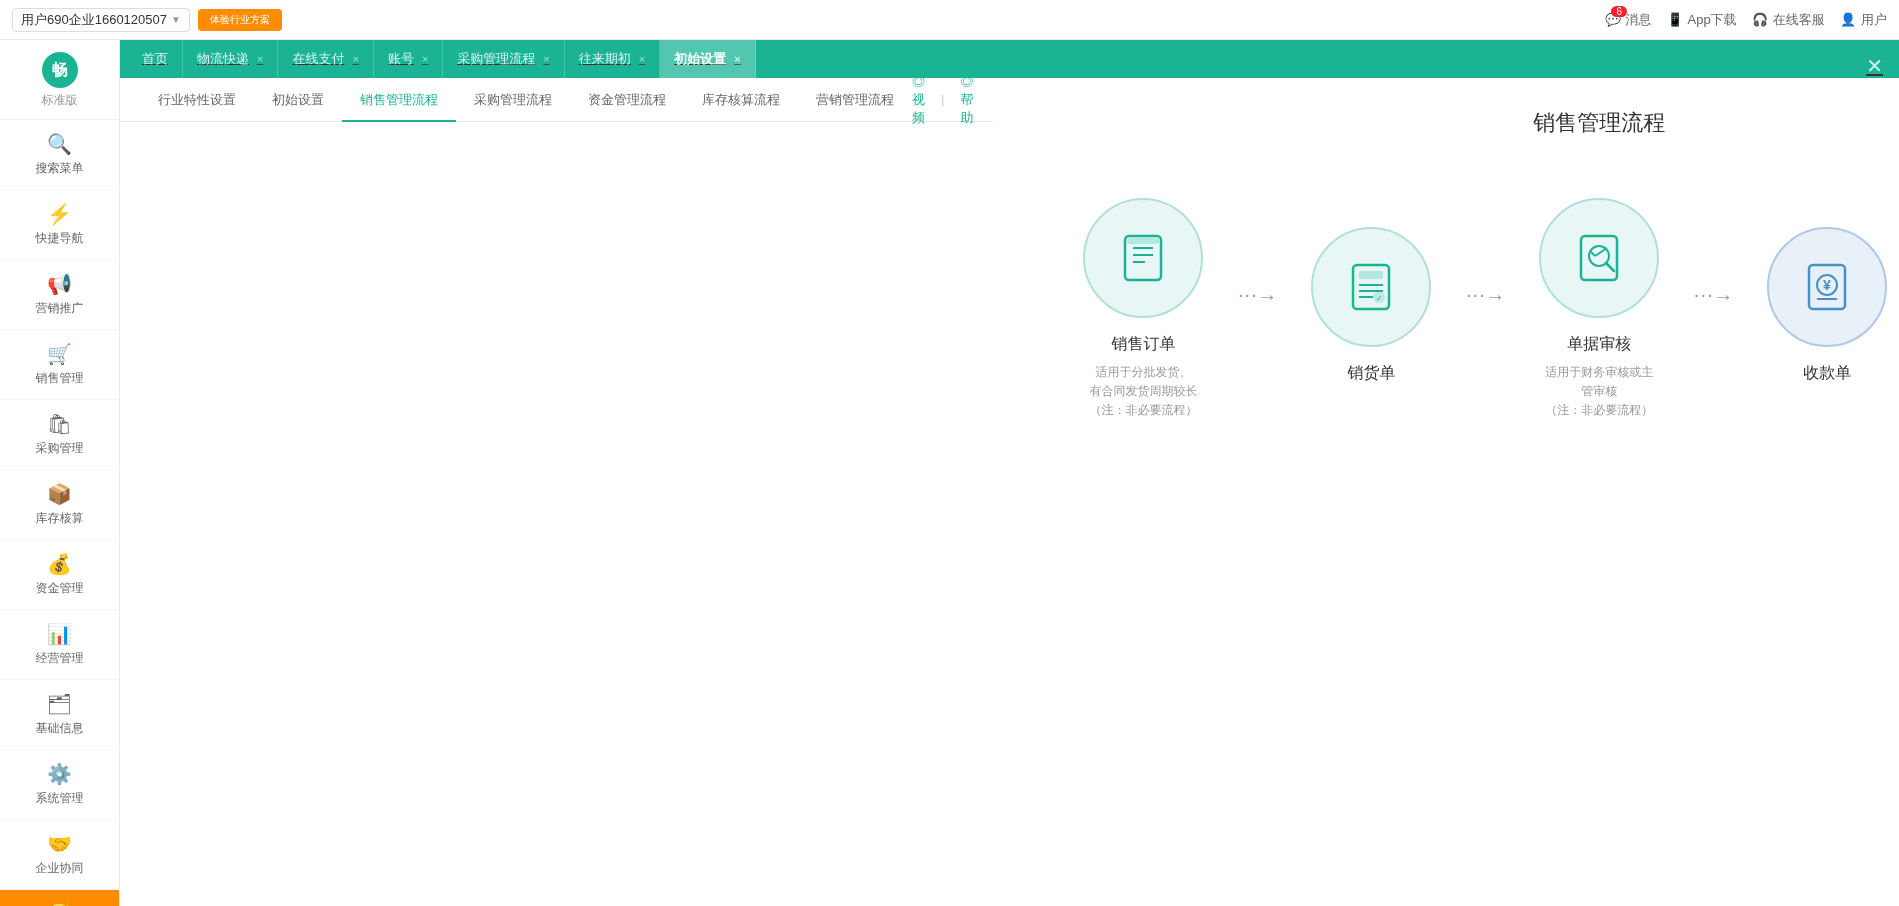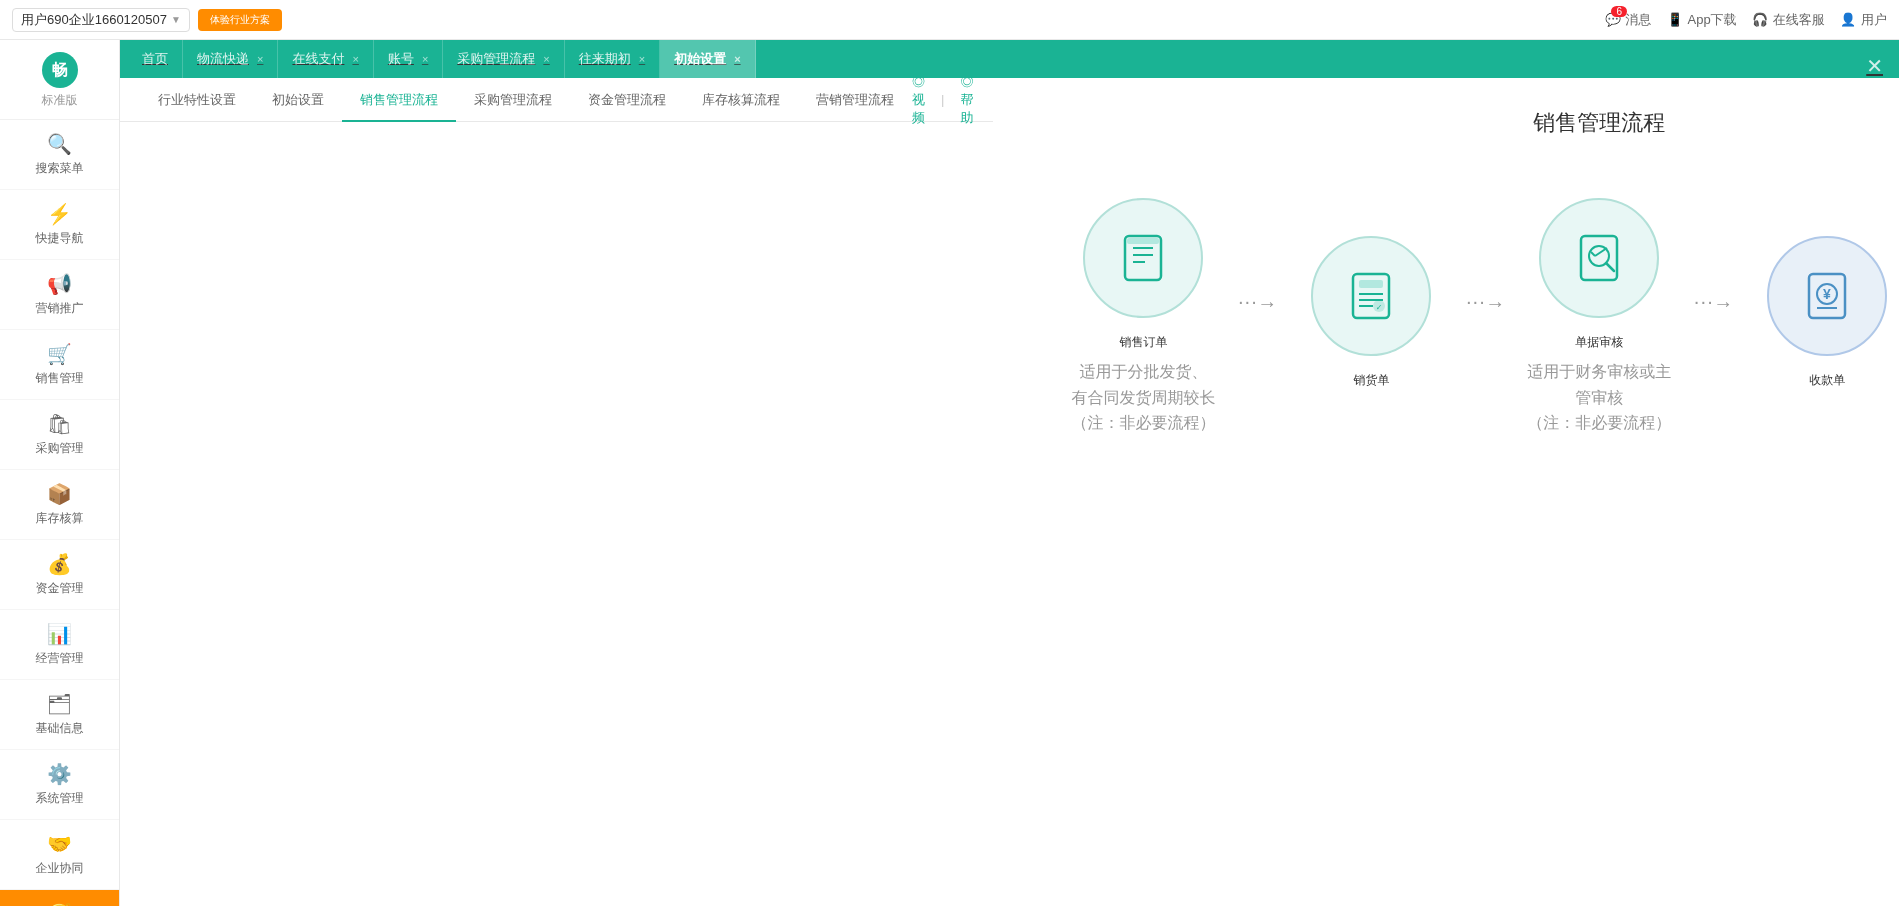--- a/index.html
+++ b/index.html
@@ -97,22 +97,22 @@
       padding: 0 20px;
     }
     .flow-step { display: flex; flex-direction: column; align-items: center; width: 180px; }
     .flow-circle {
       width: 120px; height: 120px; border-radius: 50%;
       background: #e8f7f5; border: 2px solid #b2e0d8;
       display: flex; align-items: center; justify-content: center;
       margin-bottom: 16px;
     }
     .flow-circle svg { width: 60px; height: 60px; }
-    .flow-step-title { font-size: 12px; font-weight: 500; color: #333; margin-bottom: 8px; text-align: center; }
-    .flow-step-desc { font-size: 16px; color: #999; text-align: center; line-height: 1.6; }
+    .flow-step-title { font-size: 16px; font-weight: 500; color: #333; margin-bottom: 8px; text-align: center; }
+    .flow-step-desc { font-size: 12px; color: #999; text-align: center; line-height: 1.6; }
     .flow-arrow {
       display: flex; align-items: center; font-size: 20px; color: #999;
       padding-bottom: 30px; margin: 0 4px;
     }
   </style>
 </head>
 <body>
 
 <div class="top-bar">
   <div class="top-bar-left">

